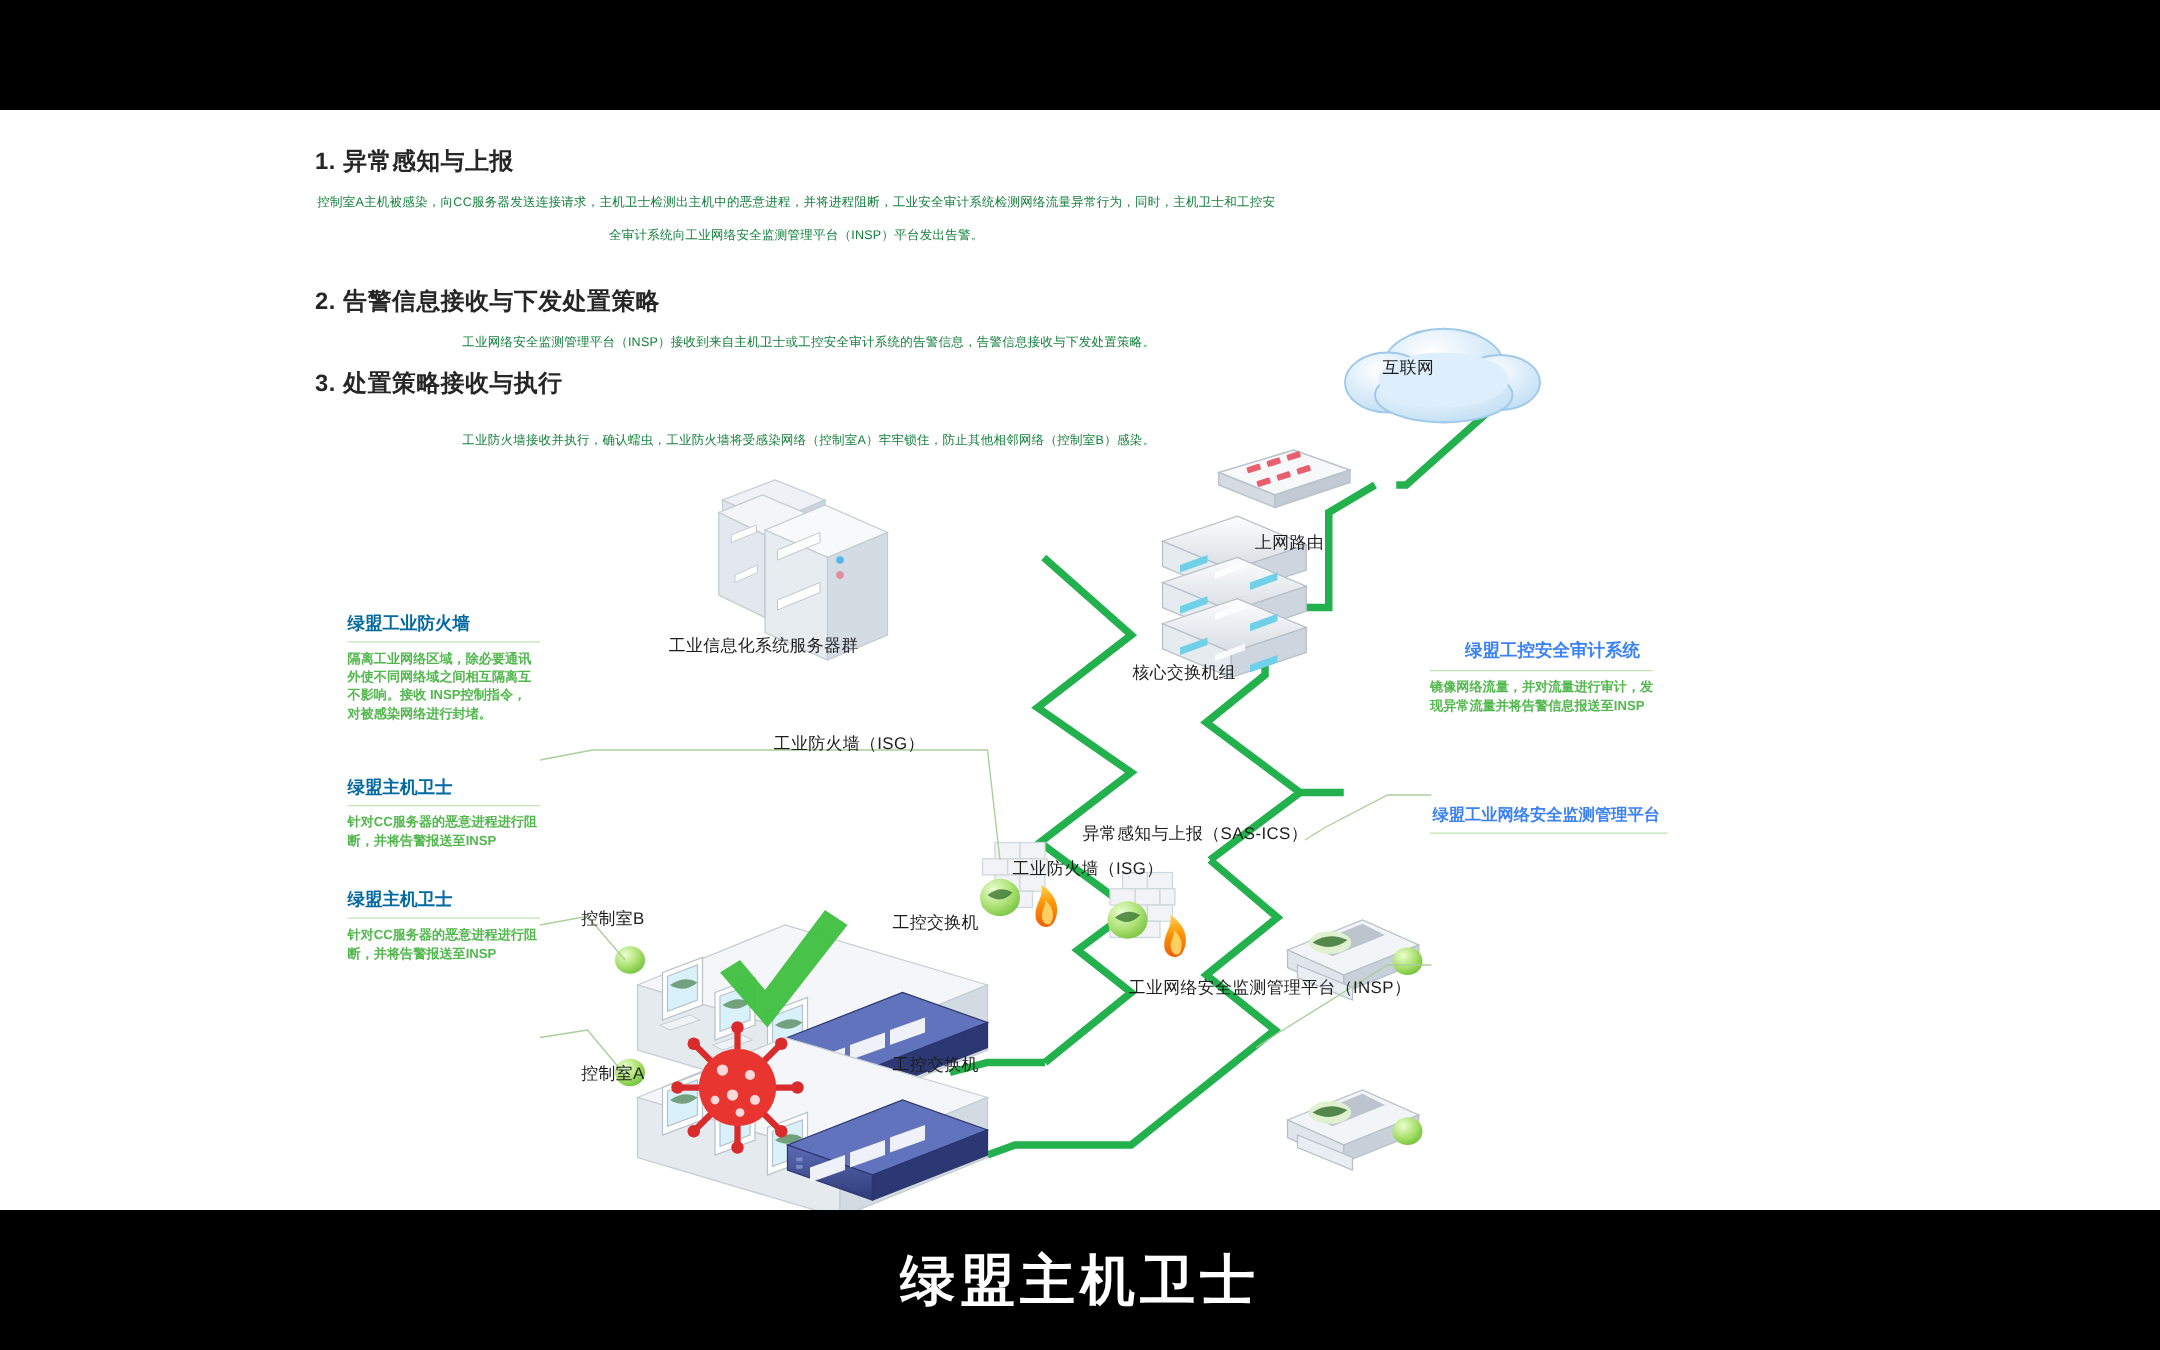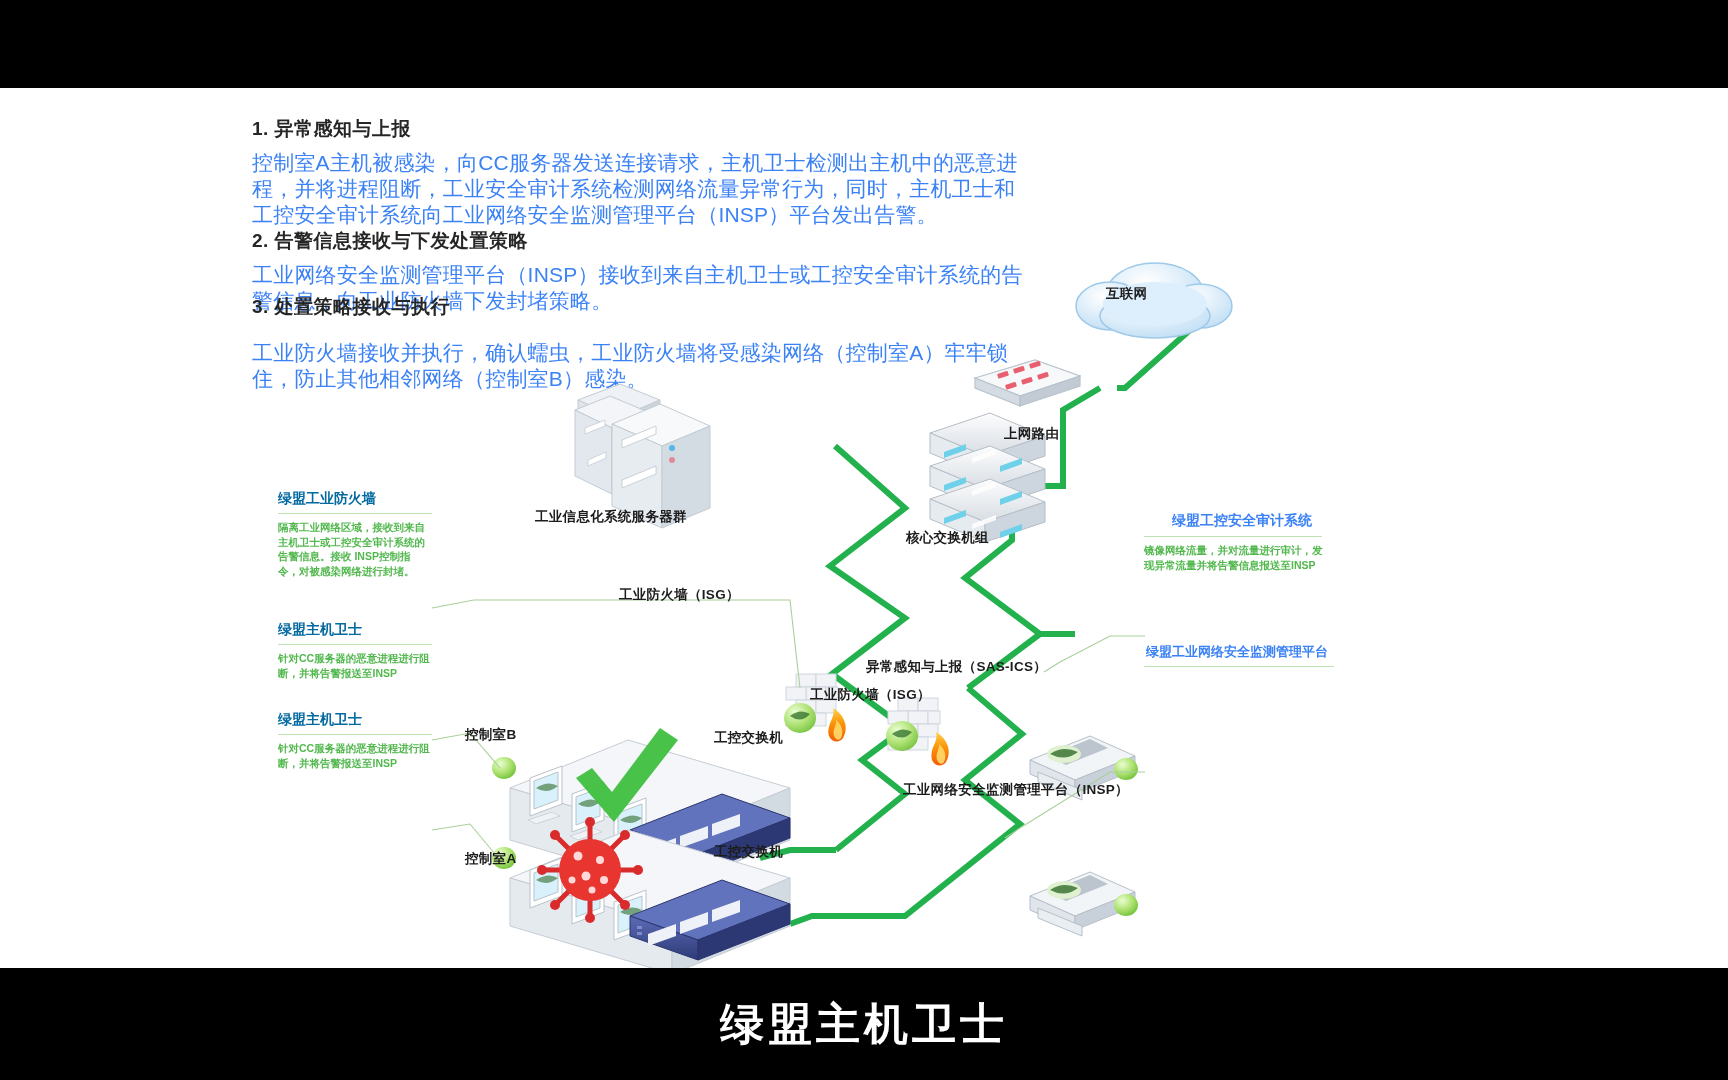--- a/index.html
+++ b/index.html
@@ -59,24 +59,25 @@
   .txt-head {
     position: absolute;
     font-size: 19px;
     font-weight: bold;
     color: #262626;
     white-space: nowrap;
     letter-spacing: .5px;
   }
   .txt-body {
     position: absolute;
-    font-size: 21px;
-    color: #3b82f6;
+    font-size: 10px;
+    color: #15803d;
     line-height: 26px;
     letter-spacing: .2px;
+    text-align: center;
   }
 
   
   .callout-title {
     position: absolute;
     font-size: 14px;
     font-weight: bold;
     color: #0369a1;
     white-space: nowrap;
   }
@@ -91,21 +92,21 @@
   .callout-rule {
     position: absolute;
     height: 1px;
     background: #bfe3b0;
   }
 
   
   .dev-label {
     position: absolute;
     font-size: 13.5px;
-    font-weight: bold;
+    font-weight: normal;
     color: #1c1c1c;
     white-space: nowrap;
     letter-spacing: .3px;
   }
 
   
   svg.layer {
     position: absolute;
     left: 0;
     top: 0;
@@ -121,21 +122,21 @@
 <div id="stage">
 
   <div class="letterbox" id="bar-top"></div>
 
   <div id="slide">
 
     <div class="txt-head" style="left:252px; top:28px;">1. 异常感知与上报</div>
     <div class="txt-body" style="left:252px; top:62px; width:770px;">控制室A主机被感染，向CC服务器发送连接请求，主机卫士检测出主机中的恶意进程，并将进程阻断，工业安全审计系统检测网络流量异常行为，同时，主机卫士和工控安全审计系统向工业网络安全监测管理平台（INSP）平台发出告警。</div>
 
     <div class="txt-head" style="left:252px; top:140px;">2. 告警信息接收与下发处置策略</div>
-    <div class="txt-body" style="left:252px; top:174px; width:790px;">工业网络安全监测管理平台（INSP）接收到来自主机卫士或工控安全审计系统的告警信息，向工业防火墙下发封堵策略。</div>
+    <div class="txt-body" style="left:252px; top:174px; width:790px;">工业网络安全监测管理平台（INSP）接收到来自主机卫士或工控安全审计系统的告警信息，告警信息接收与下发处置策略。</div>
 
     <div class="txt-head" style="left:252px; top:206px;">3. 处置策略接收与执行</div>
     <div class="txt-body" style="left:252px; top:252px; width:790px;">工业防火墙接收并执行，确认蠕虫，工业防火墙将受感染网络（控制室A）牢牢锁住，防止其他相邻网络（控制室B）感染。</div>
 
     <svg class="layer" viewBox="0 0 1728 880">
       <g fill="none" stroke="#22b14c" stroke-width="6" stroke-linejoin="miter" stroke-linecap="butt">
 
         <path d="M1117,300 L1125,300 L1190,242"></path>
 
         <path d="M1015,398 L1063,398 L1063,322 L1100,300"></path>
@@ -433,21 +434,21 @@
         <path d="M432,520 L474,512 L790,512 L800,600"></path>
         <path d="M432,652 L470,645 L500,680"></path>
         <path d="M432,742 L470,736 L500,772"></path>
         <path d="M1145,548 L1110,548 L1060,574 L1044,584"></path>
         <path d="M1145,684 L1110,684 L1020,740 L1005,750"></path>
       </g>
     </svg>
 
     <div class="callout-title" style="left:278px; top:402px;">绿盟工业防火墙</div>
     <div class="callout-rule" style="left:278px; top:425px; width:154px;"></div>
-    <div class="callout-body" style="left:278px; top:432px; width:152px;">隔离工业网络区域，接收到来自主机卫士或工控安全审计系统的告警信息。接收 INSP控制指令，对被感染网络进行封堵。</div>
+    <div class="callout-body" style="left:278px; top:432px; width:152px;">隔离工业网络区域，除必要通讯外使不同网络域之间相互隔离互不影响。接收 INSP控制指令，对被感染网络进行封堵。</div>
 
     <div class="callout-title" style="left:278px; top:533px;">绿盟主机卫士</div>
     <div class="callout-rule" style="left:278px; top:556px; width:154px;"></div>
     <div class="callout-body" style="left:278px; top:563px; width:152px;">针对CC服务器的恶意进程进行阻断，并将告警报送至INSP</div>
 
     <div class="callout-title" style="left:278px; top:623px;">绿盟主机卫士</div>
     <div class="callout-rule" style="left:278px; top:646px; width:154px;"></div>
     <div class="callout-body" style="left:278px; top:653px; width:152px;">针对CC服务器的恶意进程进行阻断，并将告警报送至INSP</div>
 
     <div class="callout-title pale" style="left:1172px; top:424px;">绿盟工控安全审计系统</div>

